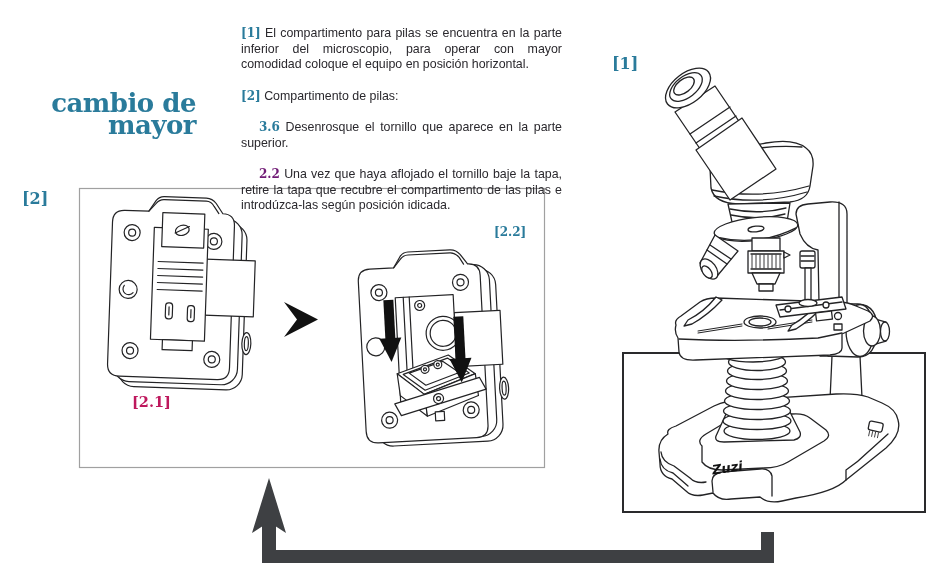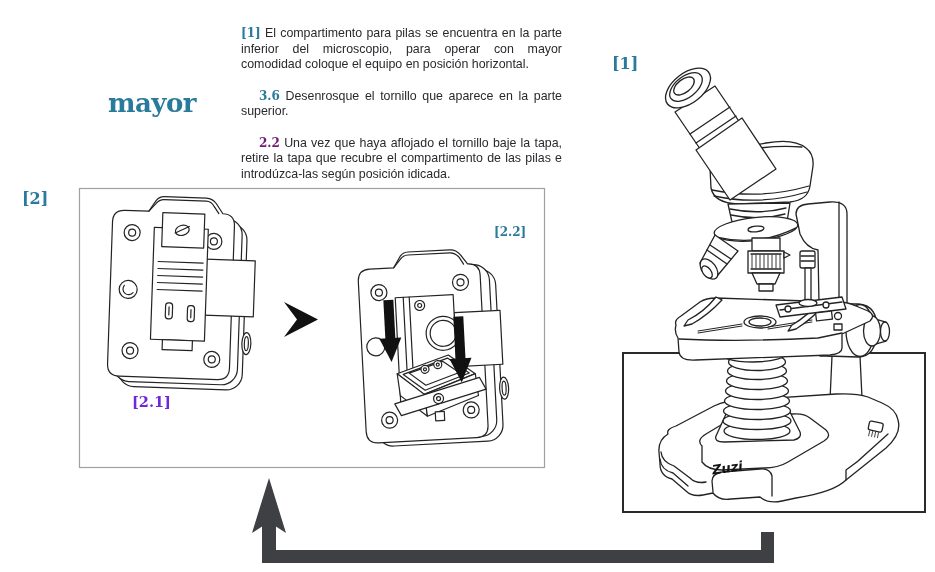--- a/index.html
+++ b/index.html
@@ -260,27 +260,29 @@
 
     <g fill="#3e4043" stroke="none">
       <rect x="761" y="532" width="13" height="31"></rect>
       <rect x="262" y="550" width="512" height="13"></rect>
       <rect x="262" y="520" width="14" height="36"></rect>
       <polygon points="269,478 286,533 269,522 252,533"></polygon>
     </g>
   </svg>
 
   <div class="title" style="color: rgb(42, 123, 155);">
+    <div>cambio de</div>
     <div>mayor</div>
   </div>
 
   <div class="instructions">
     <p><span class="ref" style="color: rgb(42, 123, 155);">[1]</span><span> El compartimento para pilas se encuentra en la parte inferior del microscopio, para operar con mayor comodidad coloque el equipo en posición horizontal.</span></p>
+    <p><span class="ref" style="color: rgb(42, 123, 155);">[2]</span><span> Compartimento de pilas:</span></p>
     <p class="indented"><span class="ref" style="color: rgb(42, 123, 155);">3.6</span><span> Desenrosque el tornillo que aparece en la parte superior.</span></p>
     <p class="indented"><span class="ref" style="color: #701a75;">2.2</span><span> Una vez que haya aflojado el tornillo baje la tapa, retire la tapa que recubre el compartimento de las pilas e introdúzca-las según posición idicada.</span></p>
   </div>
 
   <div class="fig-label lab-1" style="color: rgb(42, 123, 155);">[1]</div>
   <div class="fig-label lab-2" style="color: rgb(42, 123, 155);">[2]</div>
-  <div class="fig-label lab-21" style="color: #6d28d9;">[2.1]</div>
+  <div class="fig-label lab-21" style="color: #be185d;">[2.1]</div>
   <div class="fig-label lab-22" style="color: rgb(42, 123, 155);">[2.2]</div>
 
 </div>
 
 </body></html>

